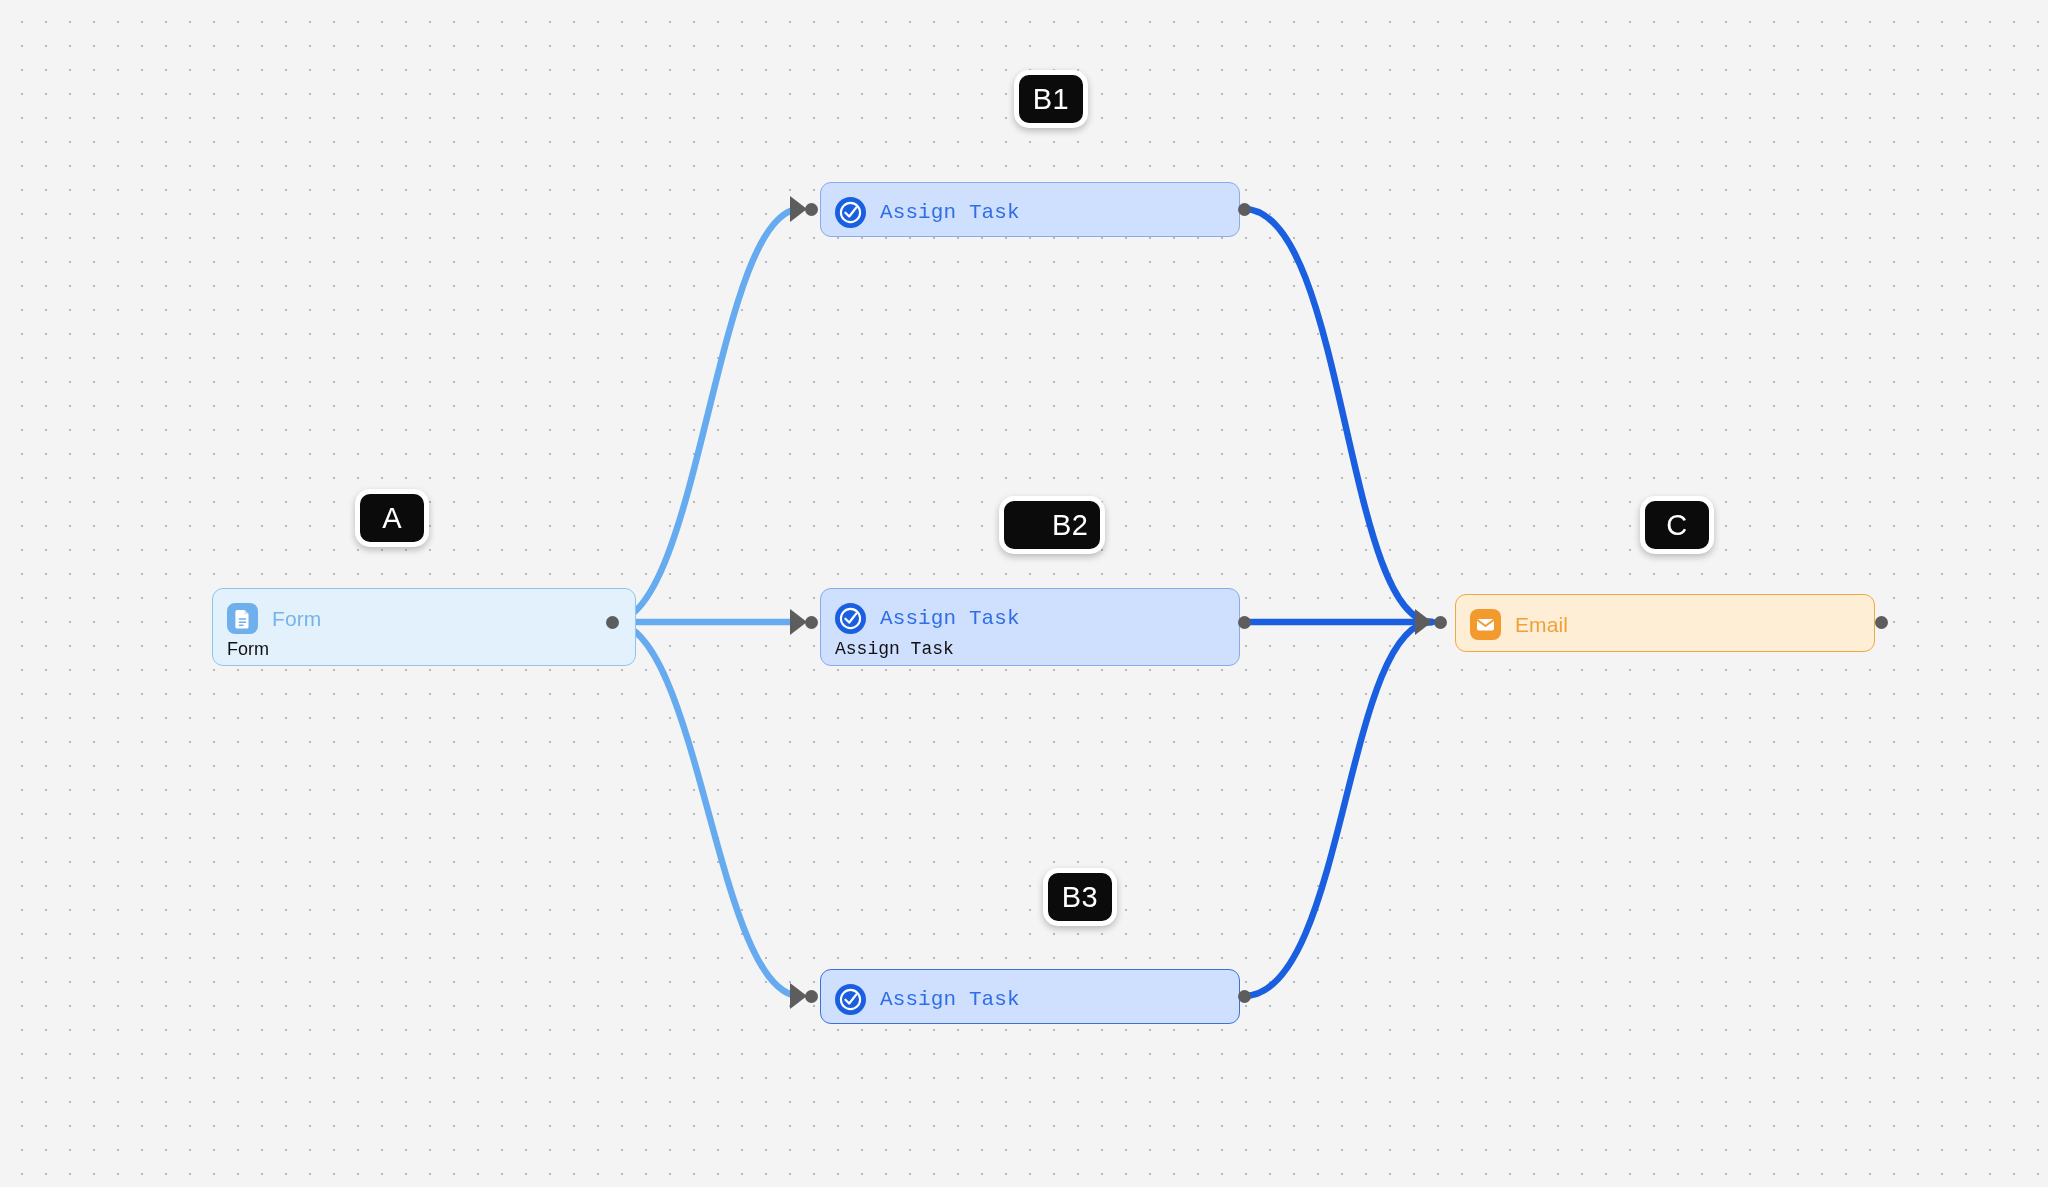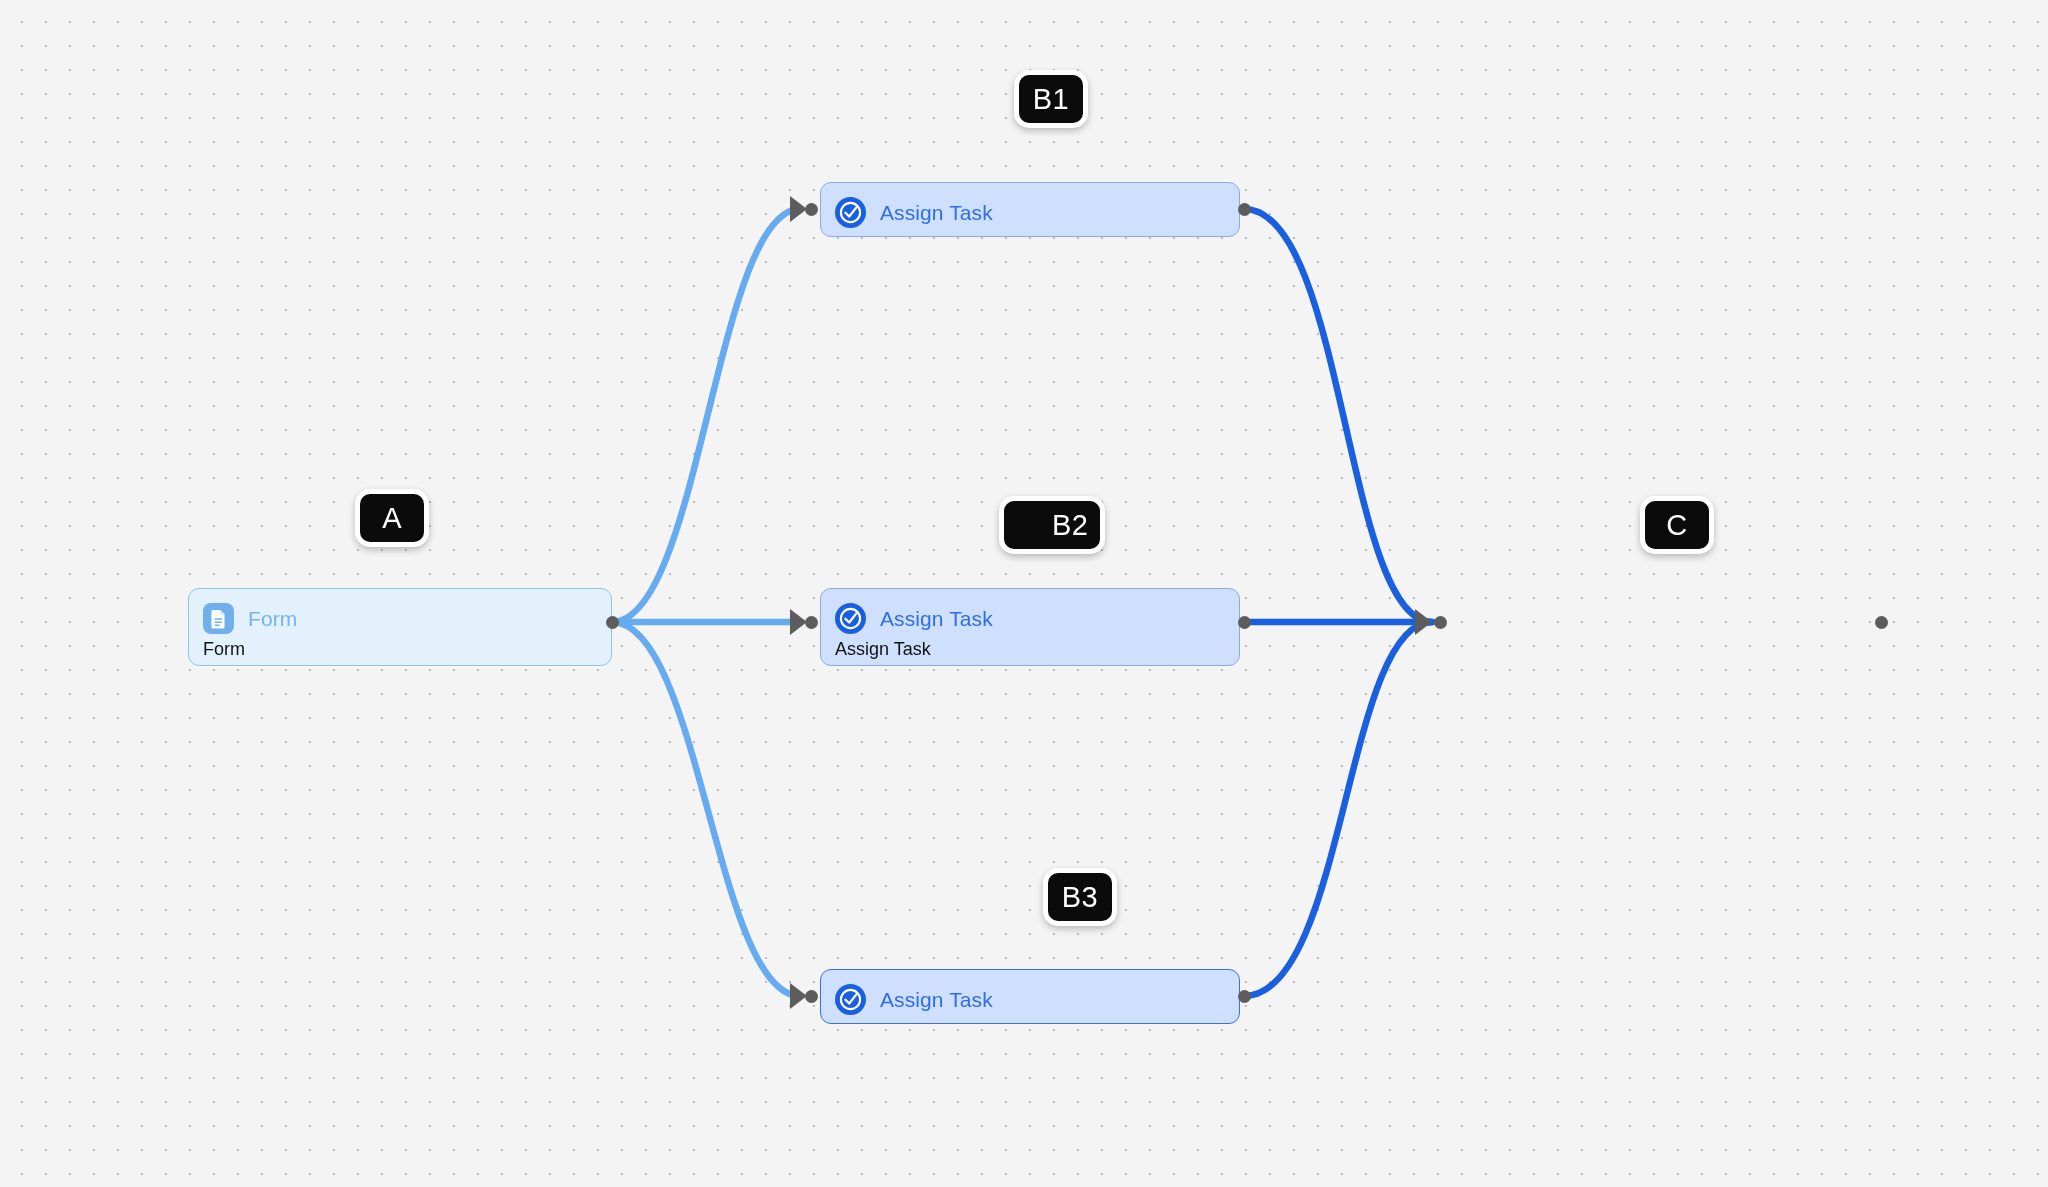--- a/index.html
+++ b/index.html
@@ -70,27 +70,29 @@
     display: flex;
     align-items: center;
     justify-content: center;
   }
   .node-icon svg { display: block; }
 
   
   .theme-form {
     background: #e3f1fd;
     border: 1.6px solid #8ec5f0;
+    margin-left: 24px;
   }
   .theme-form .node-title { color: #74b4ea; }
 
   
   .theme-task {
     background: #cfe0ff;
     border: 1.6px solid #8ba9e8;
+    font-family: Liberation Mono, monospace;
   }
   .theme-task.strong { border-color: #3f6fdc; }
   .theme-task .node-title { color: #2f6ee4; }
 
   
   .theme-email {
     background: #ffeed6;
     border: 1.6px solid #f0a93f;
   }
   .theme-email .node-title { color: #f0a03a; }
@@ -231,15 +233,27 @@
       <span class="node-title">Assign Task</span>
     </div>
   </div>
   <div class="port" style="left:1238px; top:990px;"></div>
 
   <div class="badge" style="left:1640px; top:496px;">C</div>
 
   <div class="arrow" style="left:1415px; top:609px;"></div>
   <div class="port" style="left:1434px; top:616px;"></div>
 
+  <div class="node theme-email" style="left:1455px; top:594px; width:420px; height:58px;">
+    <div class="node-header">
+      <span class="node-icon">
+        <svg width="31" height="31" viewBox="0 0 31 31">
+          <rect x="0" y="0" width="31" height="31" rx="8" fill="#f29a2e"></rect>
+          <rect x="7" y="10" width="17" height="11.6" rx="1.8" fill="#ffffff"></rect>
+          <path d="M7.8 11.2 L15.5 17 L23.2 11.2" fill="none" stroke="#f29a2e" stroke-width="1.9" stroke-linecap="round" stroke-linejoin="round"></path>
+        </svg>
+      </span>
+      <span class="node-title">Email</span>
+    </div>
+  </div>
   <div class="port" style="left:1875px; top:616px;"></div>
 
 </div>
 
 </body></html>

